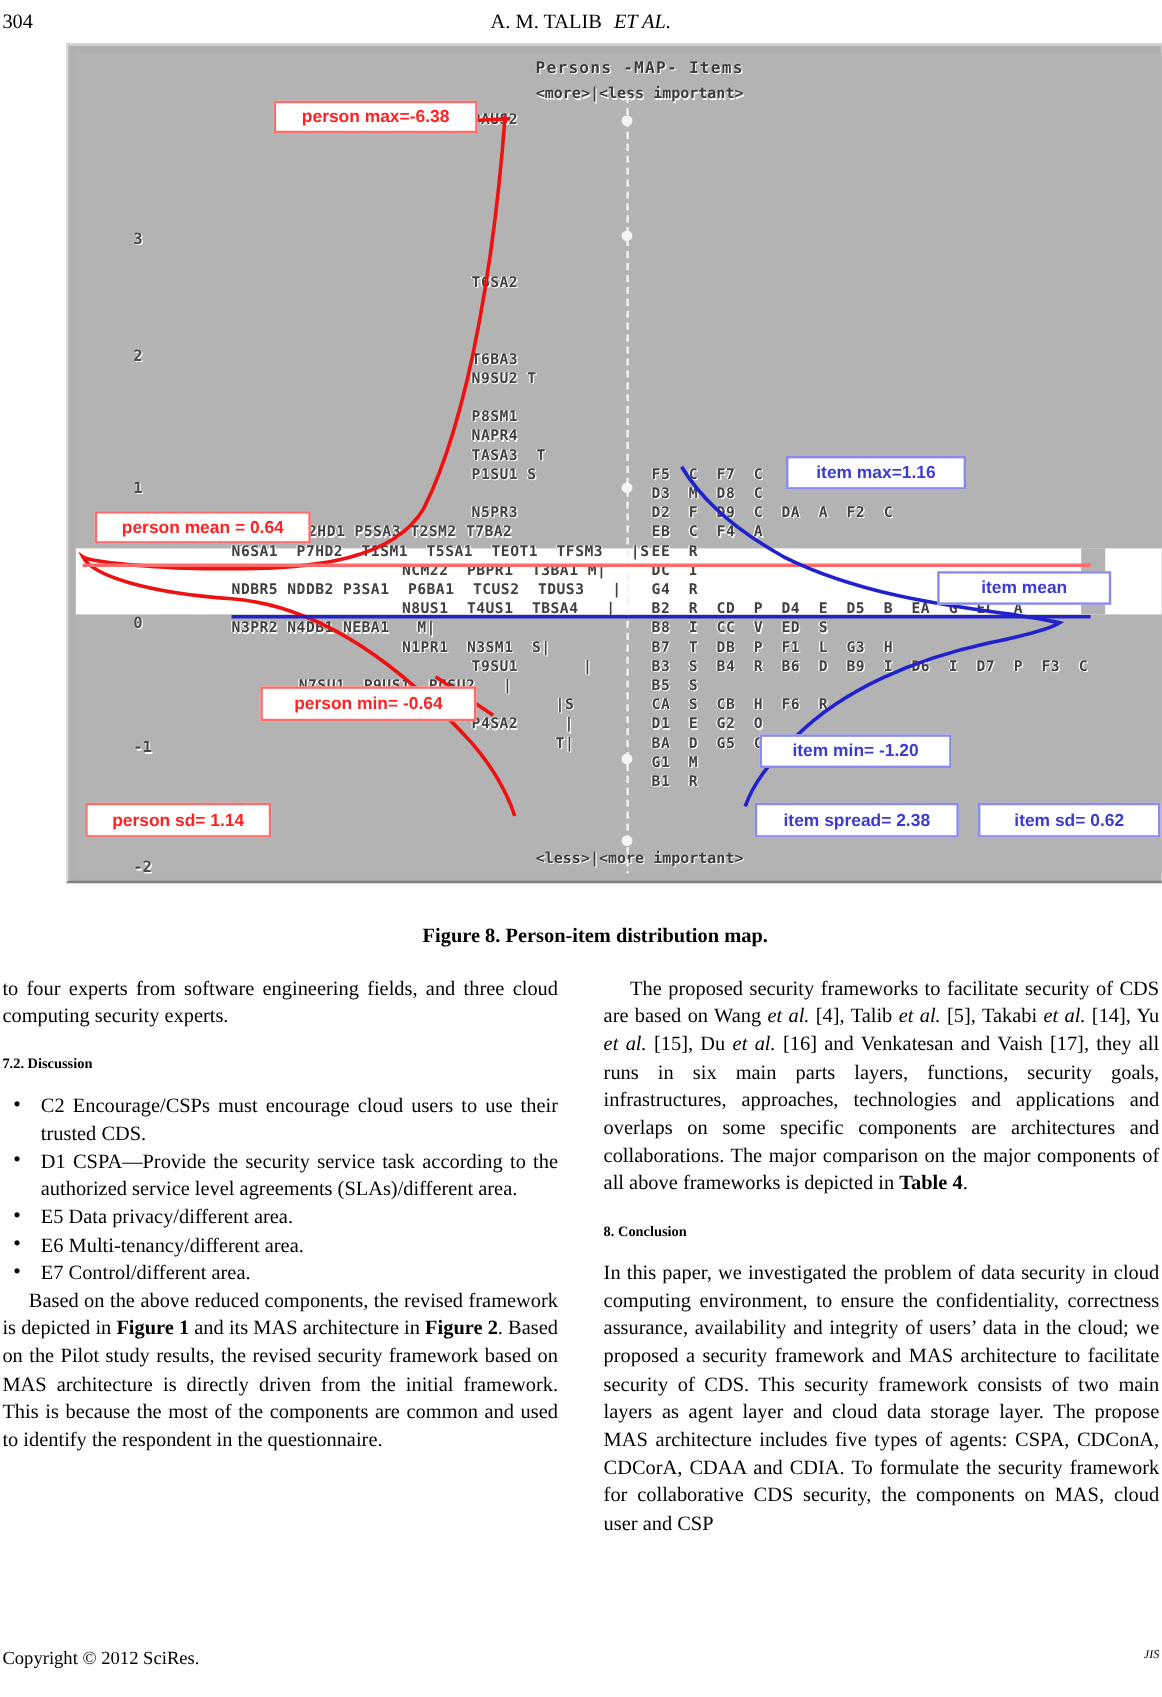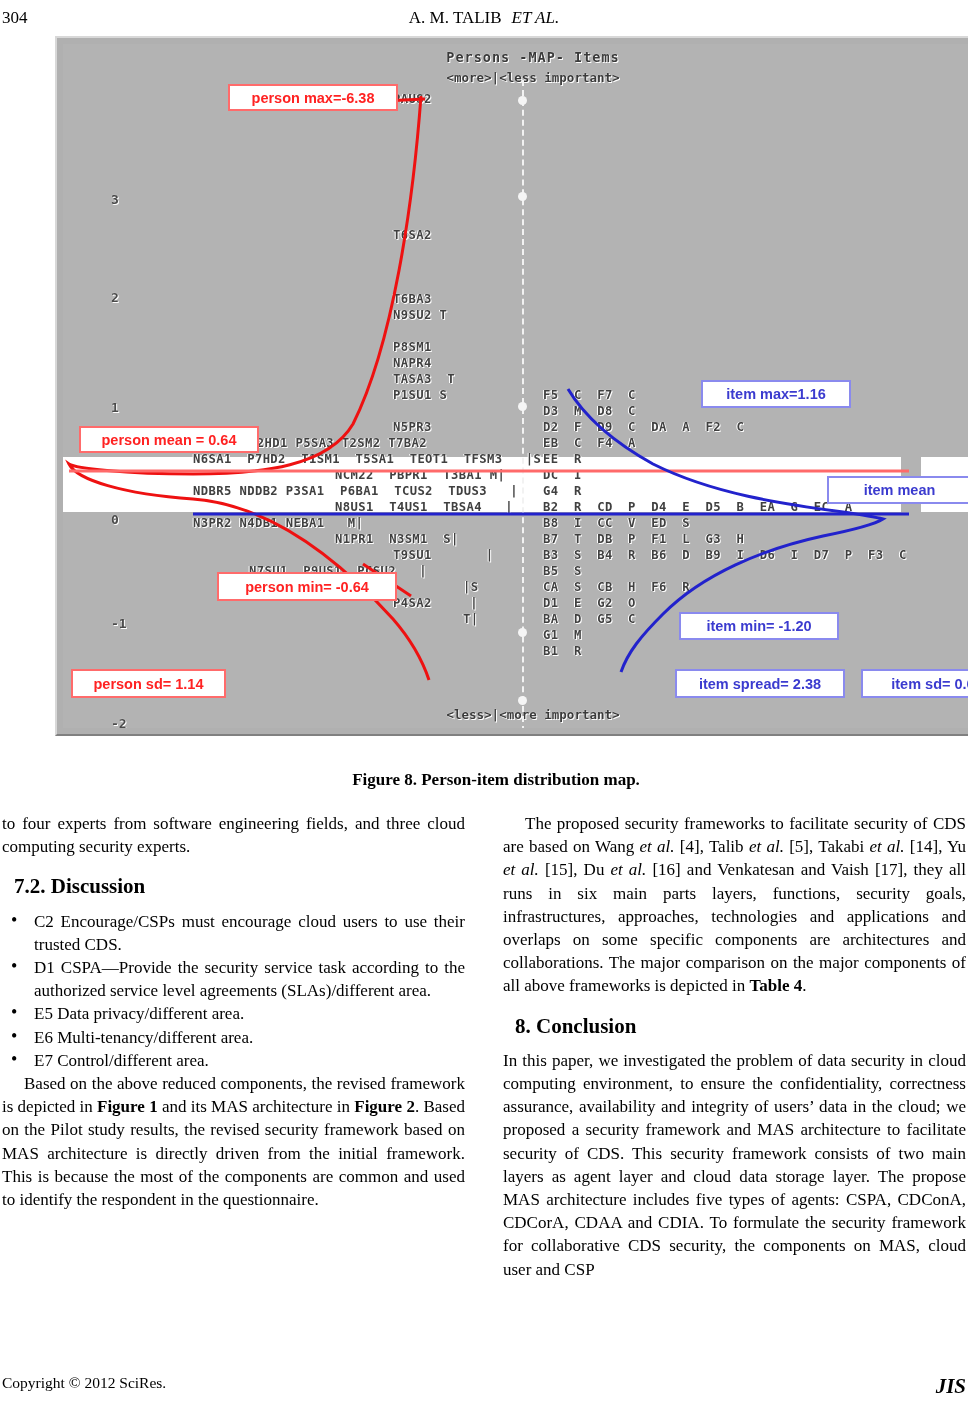--- a/index.html
+++ b/index.html
@@ -160,21 +160,20 @@
     padding: 0 6px;
     white-space: nowrap;
   }
   .callout.red {
     border: 2px solid #ff6b6b;
     color: #ff2222;
   }
   .callout.blue {
     border: 2px solid #8a8aee;
     color: #3b3bcf;
-    margin-left: 46px;
   }
 
   
   .curves { position: absolute; inset: 0; pointer-events: none; }
 
   
   .fig-caption {
     position: absolute;
     left: 0; right: 0;
     top: 770px;
@@ -193,23 +192,23 @@
     line-height: 23.2px;
     text-align: justify;
   }
   .col.left  { left: 2px; }
   .col.right { left: 503px; }
 
   .col p { margin: 0 0 0 0; text-indent: 0; }
   .col p.indent { text-indent: 22px; }
 
   h2.sec {
-    font-size: 21px;
-    font-weight: bold;
-    margin: 17px 0 11px 12px;
+    font-size: 12px;
+    font-weight: bold;
+    margin: 17px 0 11px 0;
     text-align: left;
   }
 
   ul.bullets {
     margin: 0;
     padding: 0;
     list-style: none;
   }
   ul.bullets li {
     position: relative;
@@ -229,21 +228,21 @@
   .i { font-style: italic; }
 
   
   .footer {
     position: absolute;
     left: 2px; right: 2px;
     top: 1374px;
     font-size: 15.5px;
   }
   .footer .cr { float: left; }
-  .footer .jrn { float: right; font-style: italic; font-weight: bold; font-size: 21px; }
+  .footer .jrn { float: right; font-style: italic; font-weight: normal; font-size: 10px; }
 </style>
 </head>
 <body>
 
 <div class="running-head">
   <div class="folio">304</div>
   <div class="head-title">
     <span>A. M. TALIB</span><span class="sp"></span><span class="ital">ET   AL.</span>
   </div>
 </div>

